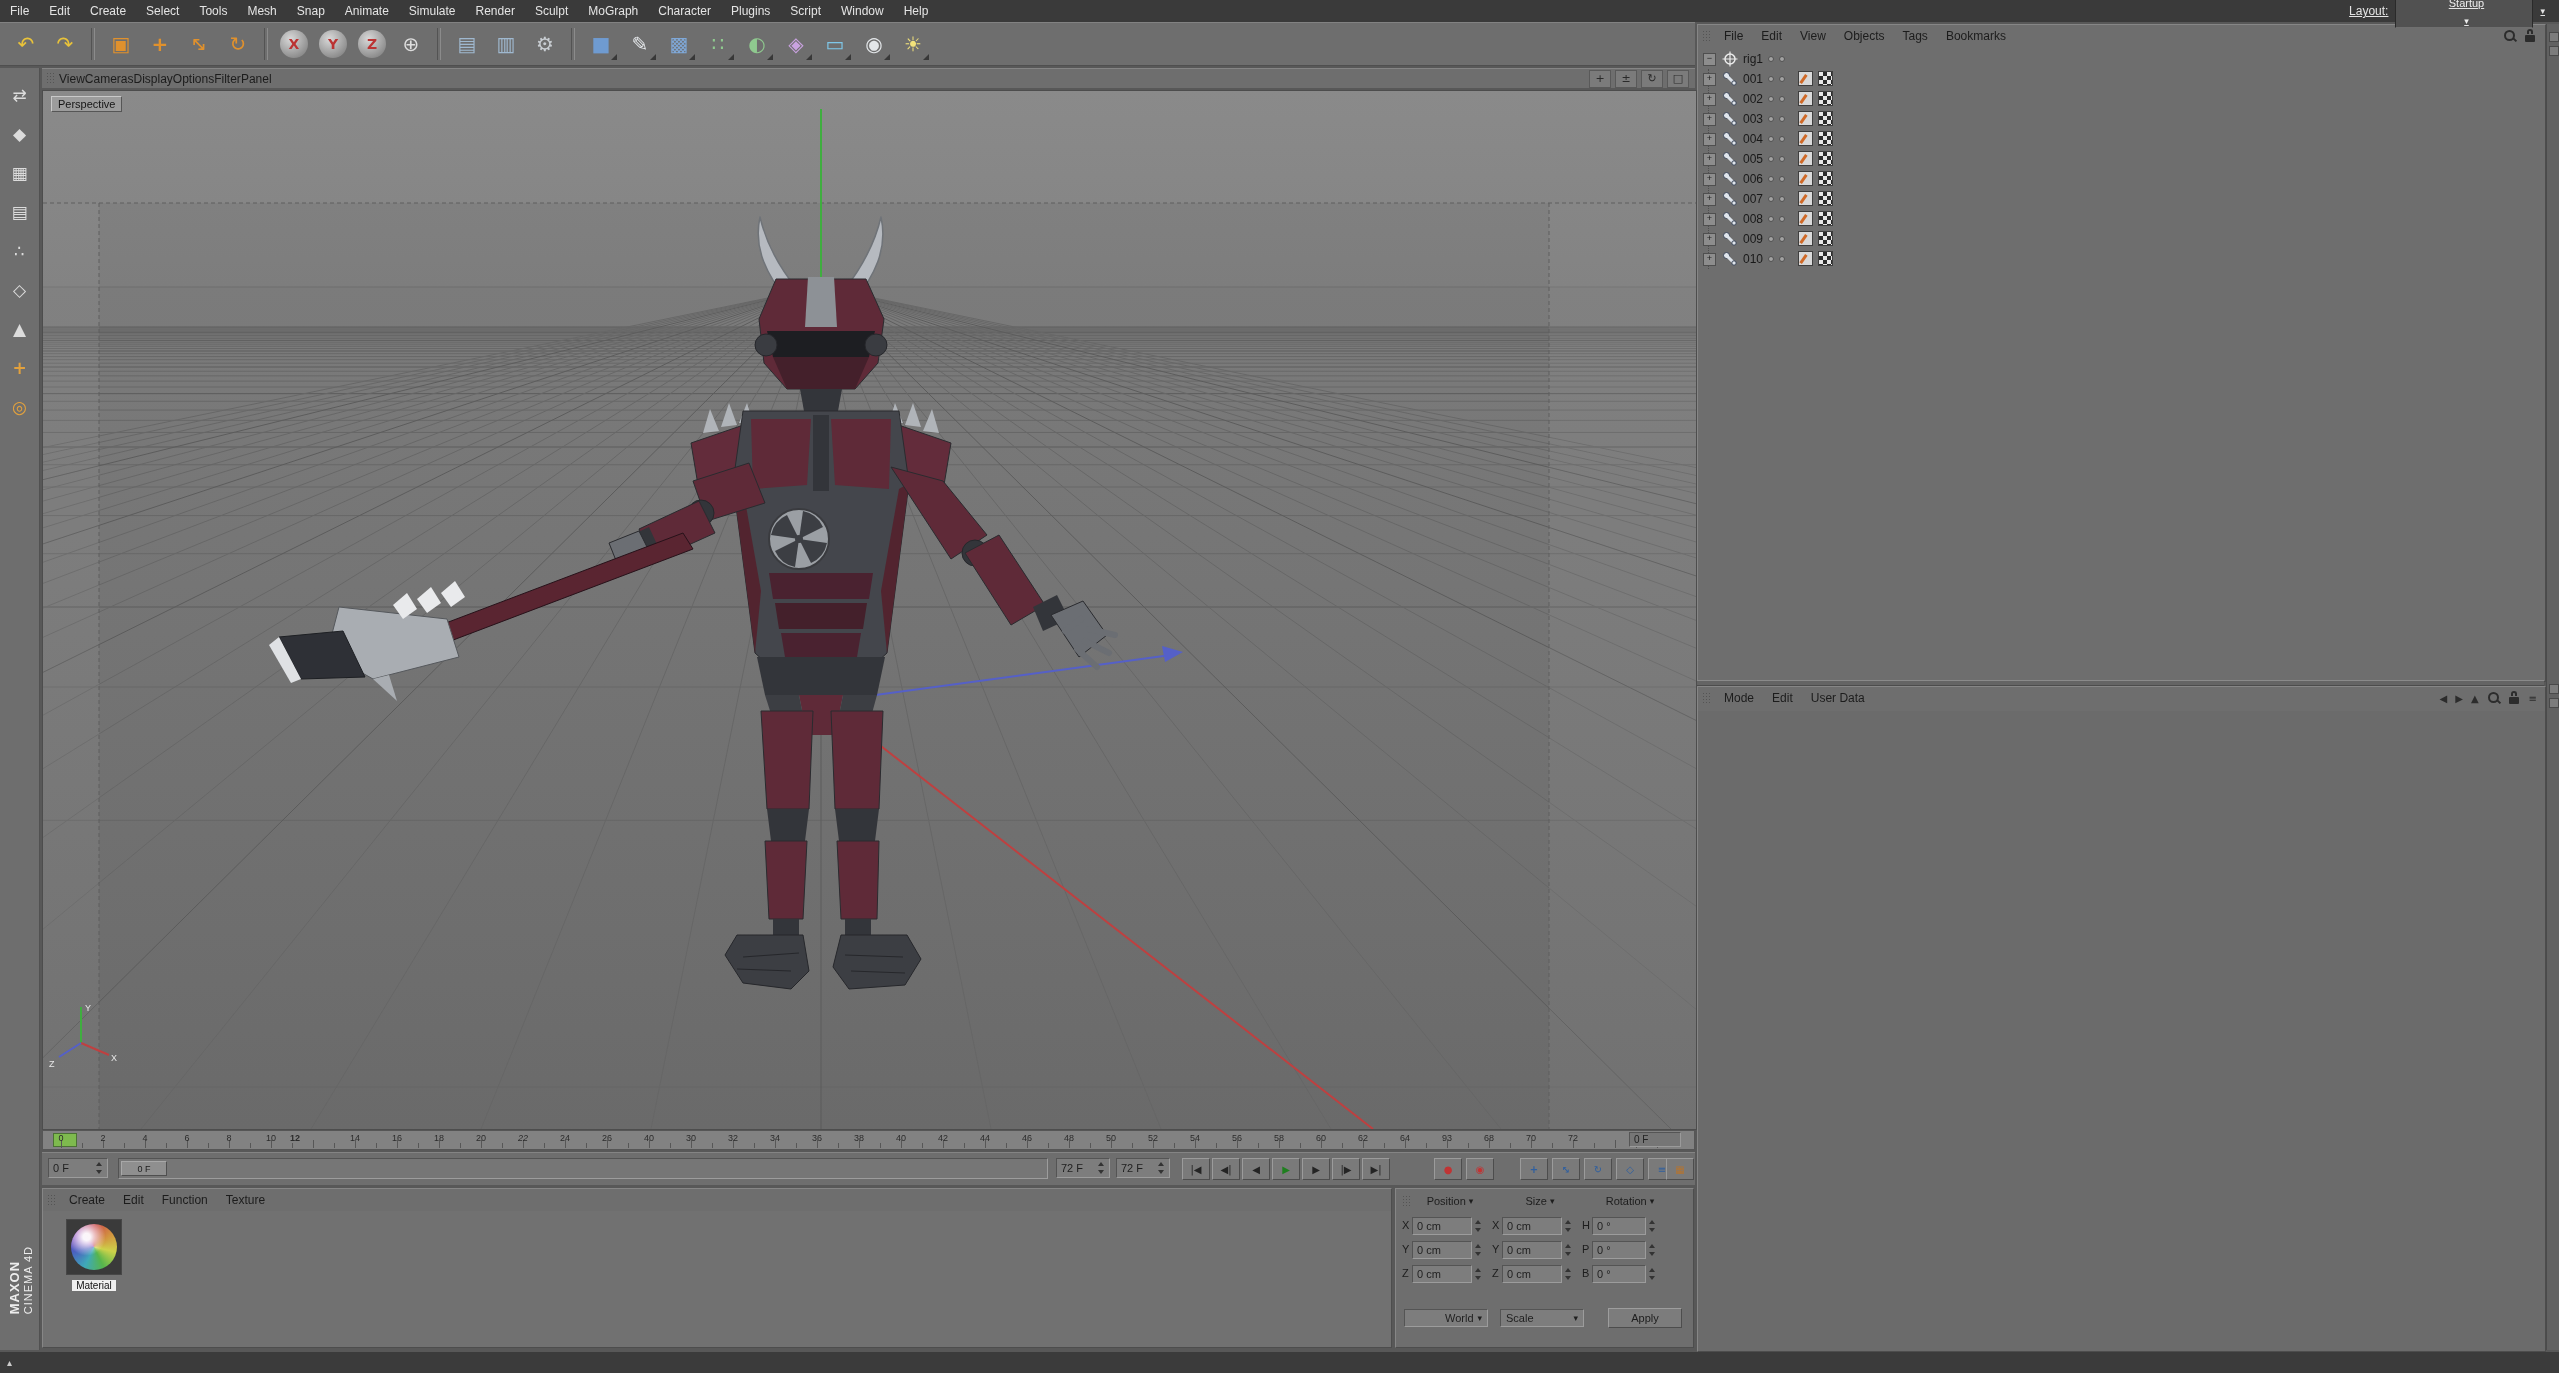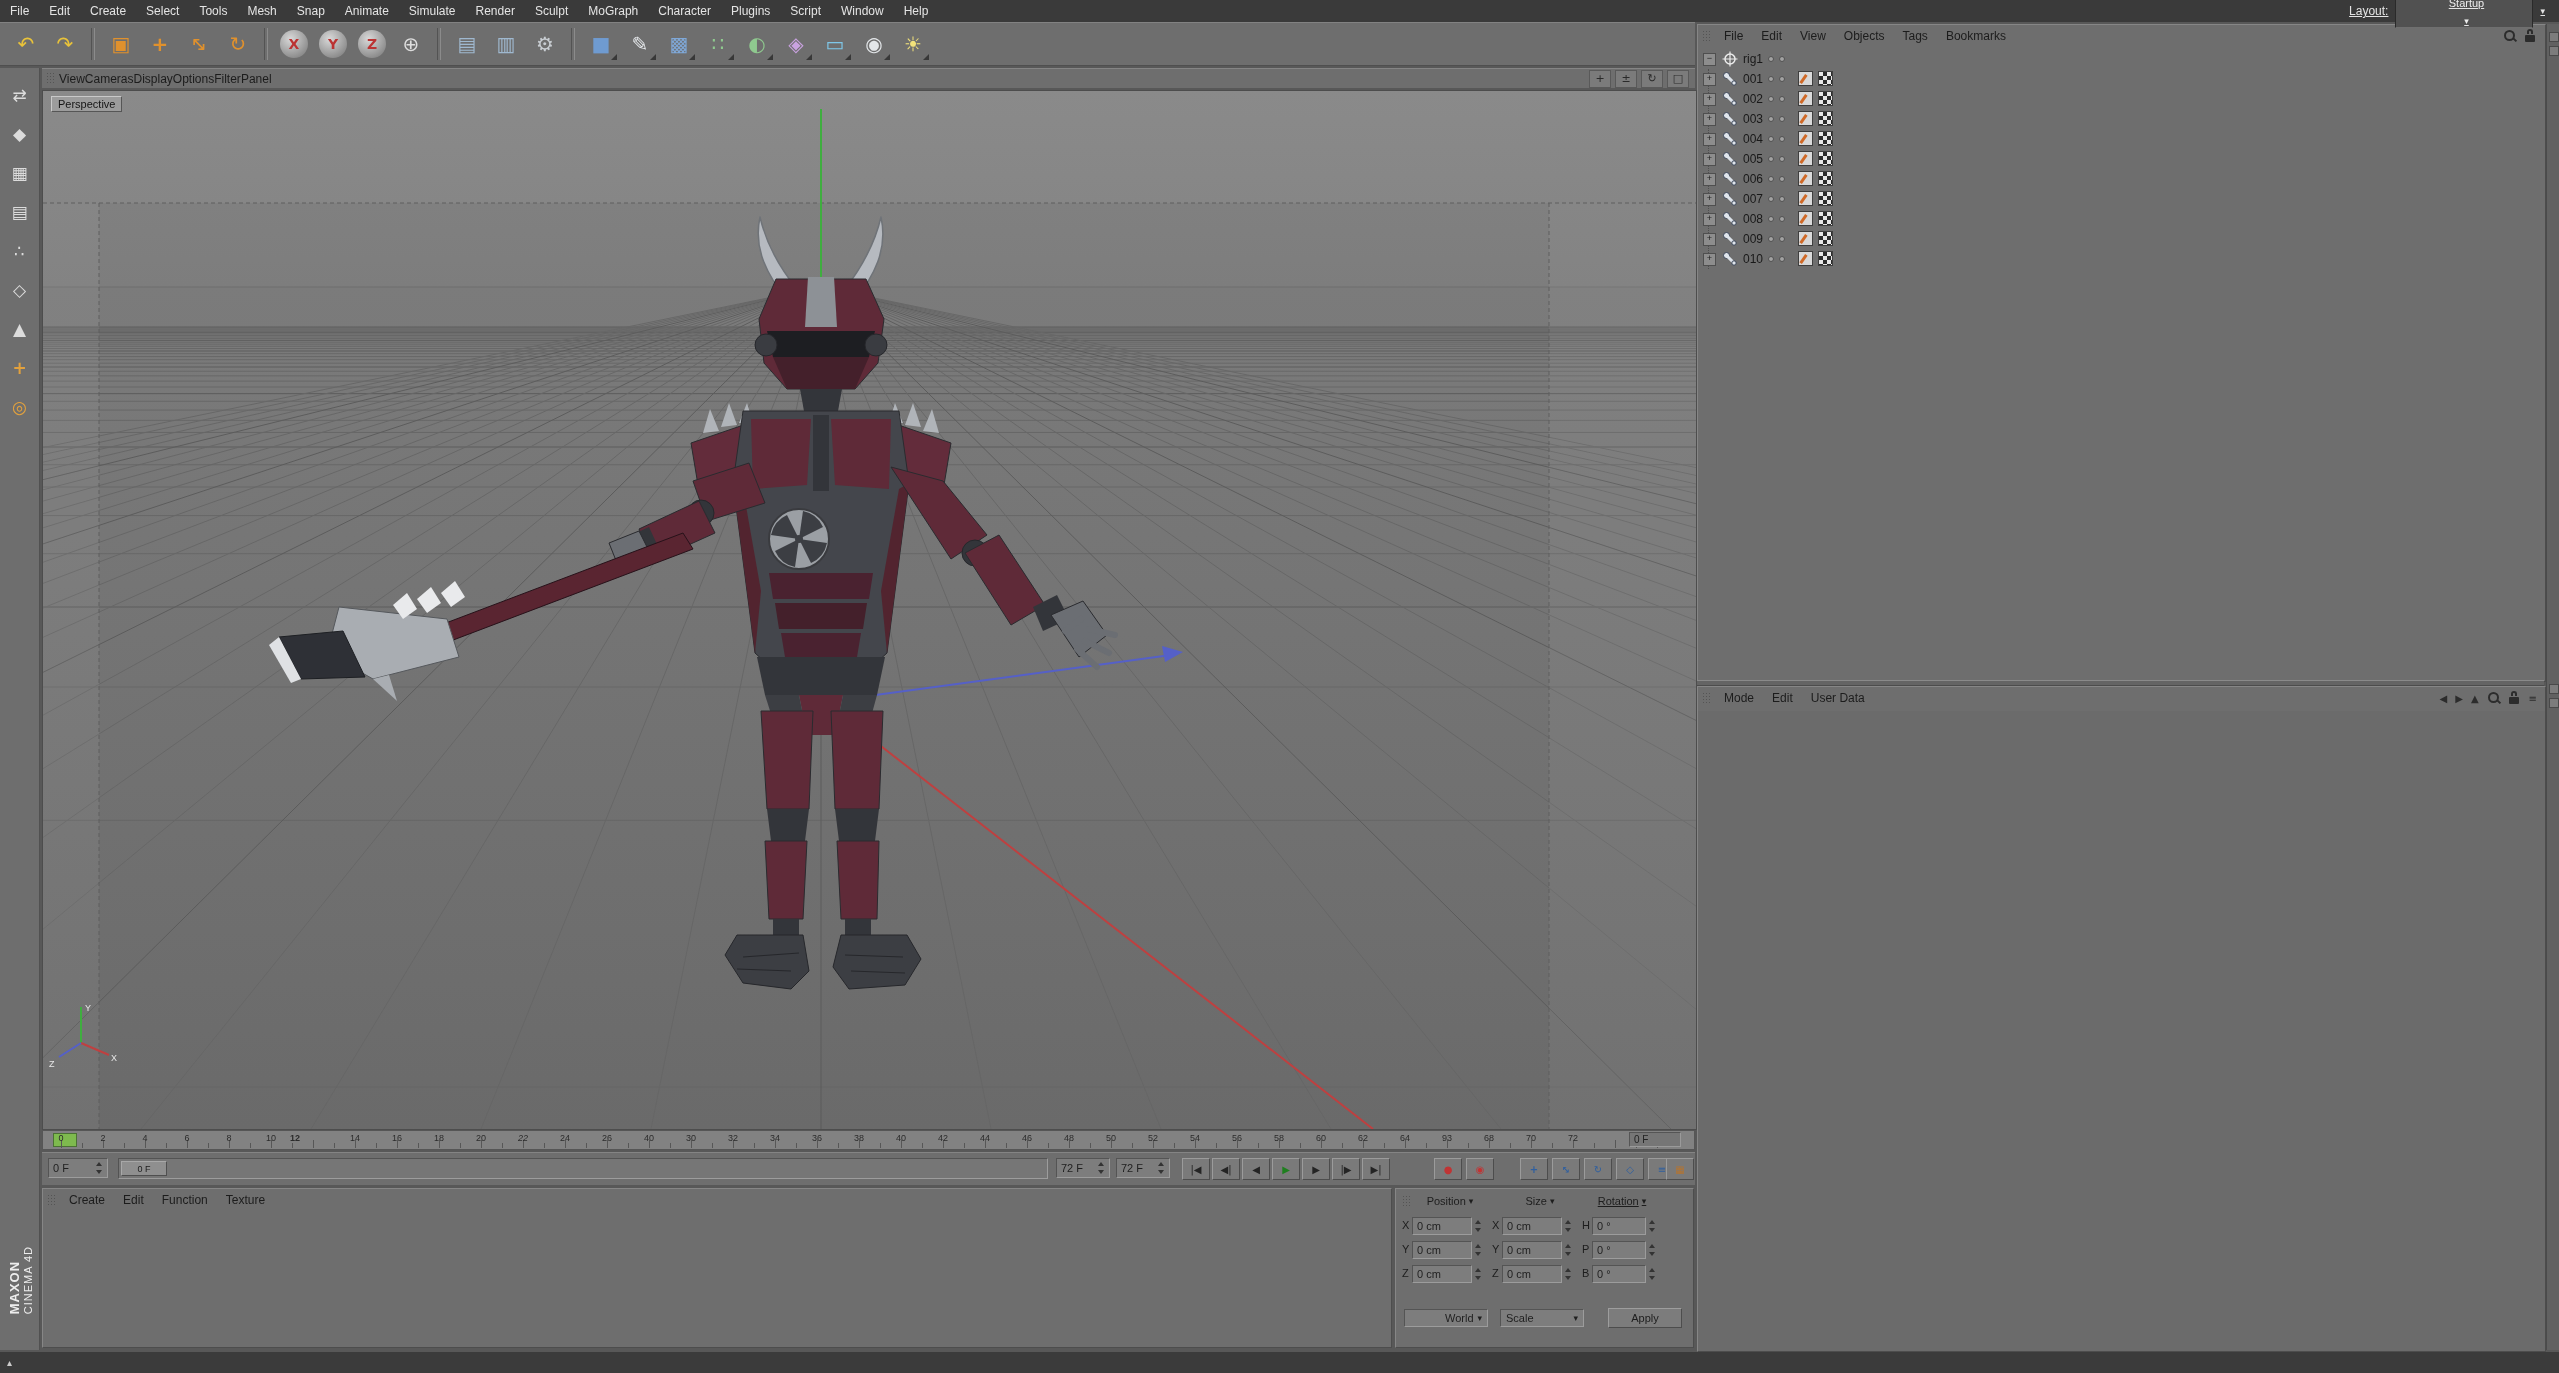--- a/index.html
+++ b/index.html
@@ -750,33 +750,41 @@
 <div id="materials" class="panel">
   <div class="menurow">
     <span class="grip"></span>
     <div id="mat-menu-items" style="display:flex">
         <span class="mi">Create</span>
         <span class="mi">Edit</span>
         <span class="mi">Function</span>
         <span class="mi">Texture</span>
       </div>
   </div>
+  <div id="mat-content">
+    <div class="mat-item">
+      <div class="mat-thumb">
+          <div class="mat-ball"></div>
+        </div>
+      <div class="mat-label">Material</div>
+    </div>
+  </div>
 </div>
 
 <div id="coords" class="panel">
   <span class="grip" style="position:absolute;left:2px;top:6px;"></span>
   <div class="chead" style="left:16px;">
     <span>Position</span>
       <span class="caret glyph">▾</span>
   </div>
   <div class="chead" style="left:106px;">
     <span>Size</span>
       <span class="caret glyph">▾</span>
   </div>
-  <div class="chead" style="left:188px;text-decoration:underline;">
+  <div class="chead" style="left:196px;">
     <span>Rotation</span>
       <span class="caret glyph">▾</span>
   </div>
   <div id="coord-rows">
       <span class="clabel" style="left: 6px; top: 30px;">X</span>
       <div class="field cfield" style="left: 16px; top: 28px; width: 60px;">
         <span>0 cm</span>
       </div>
       <span class="cstep" style="left: 78px; top: 31px;"></span>
       <span class="clabel" style="left: 96px; top: 30px;">X</span>

